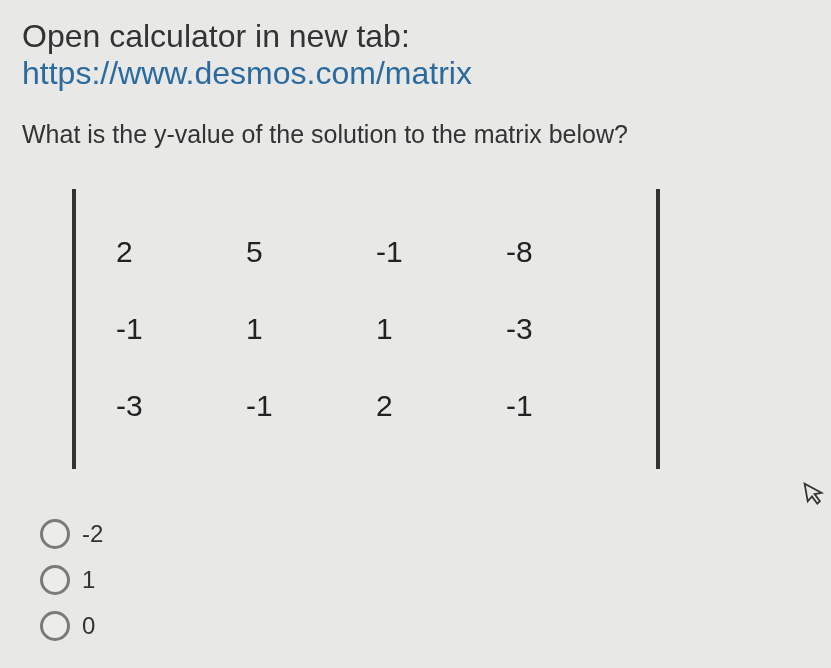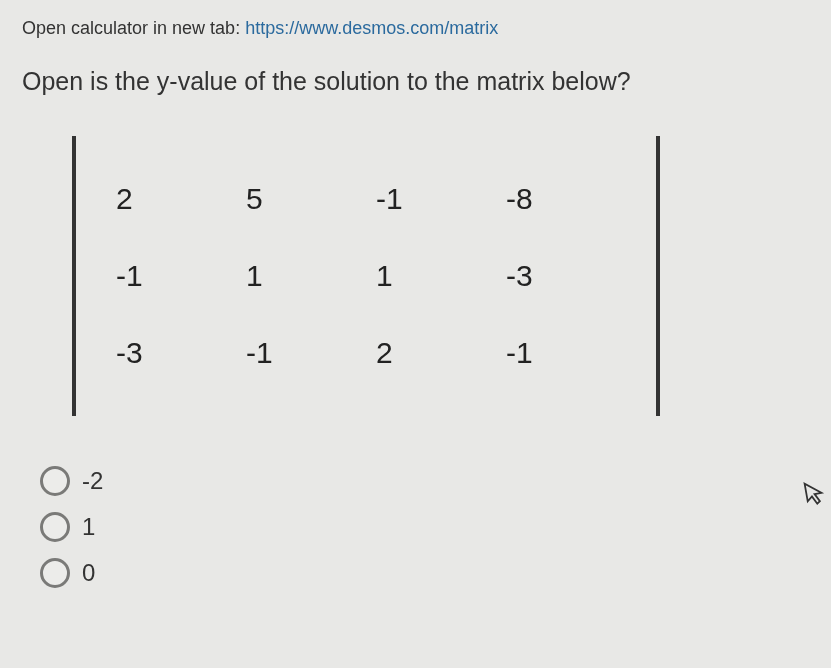--- a/index.html
+++ b/index.html
@@ -10,21 +10,21 @@
     body {
       width: 831px;
       height: 668px;
       font-family: Arial, Helvetica, sans-serif;
       background: #e8e8e6;
       padding: 18px 22px;
       color: #2a2a2a;
       position: relative;
     }
     .instruction {
-      font-size: 18px;
+      font-size: 32px;
       margin-bottom: 28px;
       color: #333;
     }
     .instruction .link {
       color: #2b6a9e;
     }
     .question {
       font-size: 25px;
       color: #333;
       margin-bottom: 40px;
@@ -85,21 +85,21 @@
       transform: rotate(-10deg);
     }
   </style>
 </head>
 <body>
 
 <div class="instruction">
   <span>Open calculator in new tab: </span><span class="link">https://www.desmos.com/matrix</span>
 </div>
 
-<div class="question">Open is the y-value of the solution to the matrix below?</div>
+<div class="question">What is the y-value of the solution to the matrix below?</div>
 
 <div class="matrix-wrap">
   <div class="bracket"></div>
   <div class="matrix-grid">
     <div class="matrix-cell">2</div>
     <div class="matrix-cell">5</div>
     <div class="matrix-cell">-1</div>
     <div class="matrix-cell">-8</div>
     <div class="matrix-cell">-1</div>
     <div class="matrix-cell">1</div>

